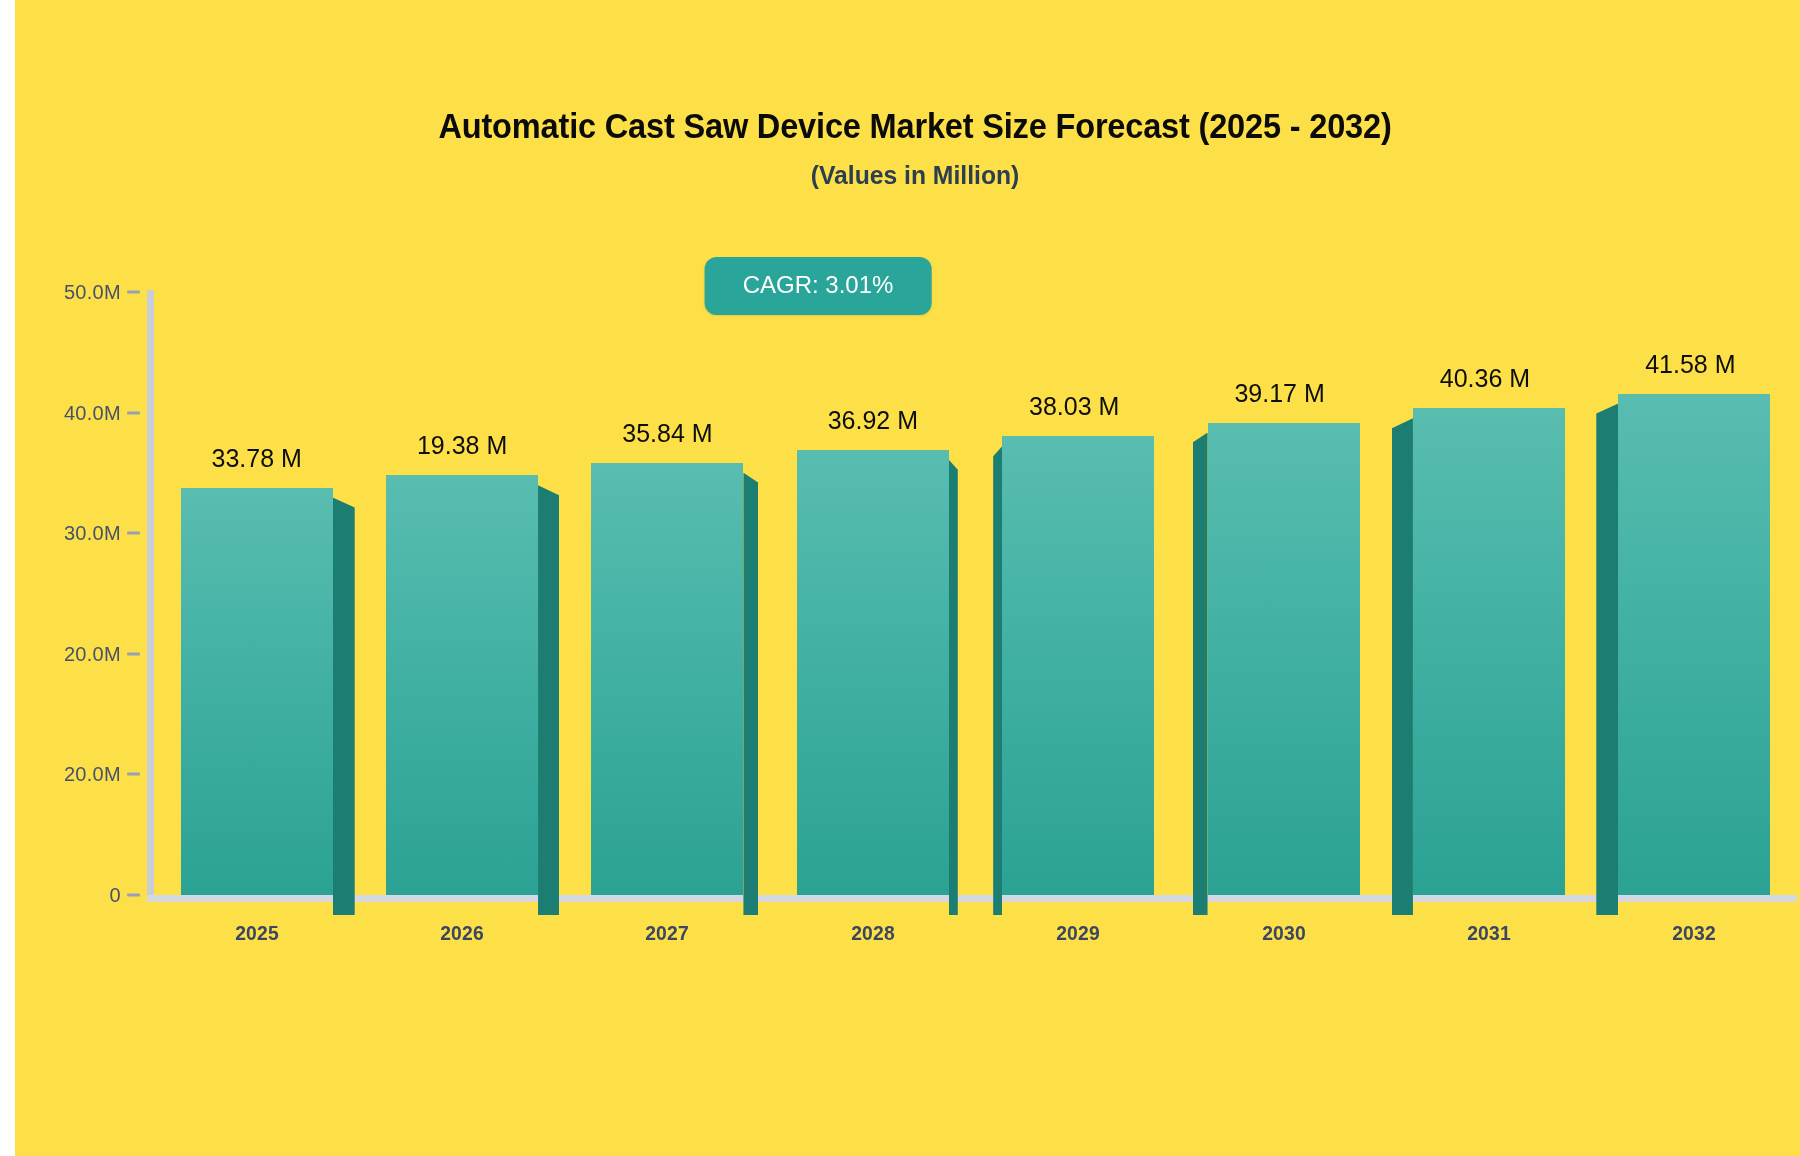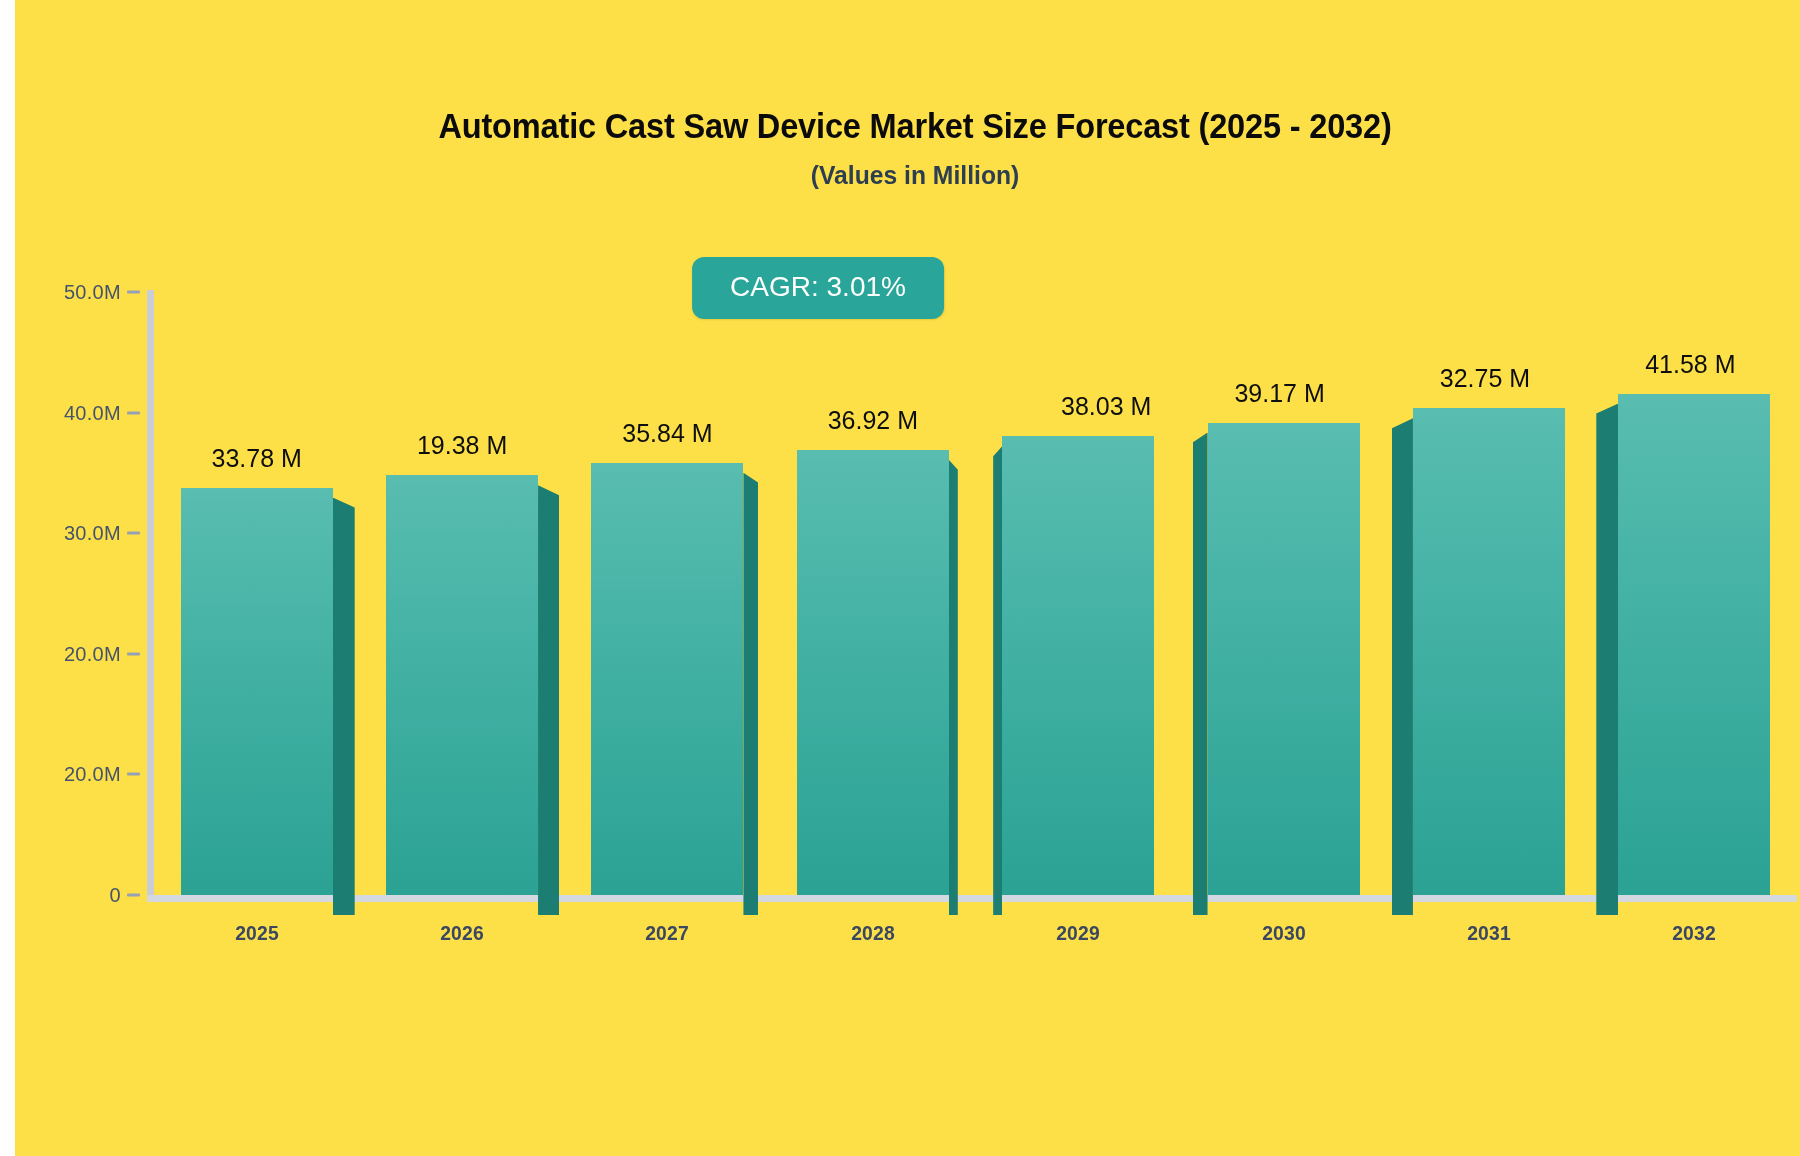--- a/index.html
+++ b/index.html
@@ -50,21 +50,21 @@
   }
 
   
   #cagr-badge {
     position: absolute;
     left: 803px;
     top: 257px;
     transform: translateX(-50%);
     background: #29a699;
     color: #ffffff;
-    font-size: 28px;
+    font-size: 24px;
     font-weight: 500;
     border-radius: 12px;
     padding: 16px 38px 18px 38px;
     line-height: 1;
     white-space: nowrap;
     box-shadow: 0 1px 2px rgba(0,0,0,0.10);
   }
 
   
   
@@ -225,31 +225,31 @@
         <div class="bar-value" style="left: 652.438px; top: 418.77px; text-align: right;">35.84 M</div>
         <div class="bar-3d" style="left: 781.812px; top: 449.745px; width: 152px; height: 445.255px;">
           <div class="bar-front" style="height: 445.255px;"></div>
           <div class="bar-side right" style="width: 9px; height: 455.255px; top: 10px; left: 152px; clip-path: polygon(0px 0px, 100% 2.19657%, 100% 100%, 0px 100%);"></div>
         </div>
         <div class="bar-value" style="left: 857.812px; top: 405.745px;">36.92 M</div>
         <div class="bar-3d" style="left: 987.188px; top: 436.358px; width: 152px; height: 458.642px;">
           <div class="bar-front" style="height: 458.642px;"></div>
           <div class="bar-side left" style="width: 9px; height: 468.642px; top: 10px; left: -9px; clip-path: polygon(0px 2.13383%, 100% 0px, 100% 100%, 0px 100%);"></div>
         </div>
-        <div class="bar-value" style="left: 1059.19px; top: 392.358px; margin-left: 32px;">38.03 M</div>
+        <div class="bar-value" style="left: 1059.19px; top: 392.358px;">38.03 M</div>
         <div class="bar-3d" style="left: 1192.56px; top: 422.61px; width: 152px; height: 472.39px;">
           <div class="bar-front" style="height: 472.39px;"></div>
           <div class="bar-side left" style="width: 15px; height: 482.39px; top: 10px; left: -15px; clip-path: polygon(0px 2.07301%, 100% 0px, 100% 100%, 0px 100%);"></div>
         </div>
         <div class="bar-value" style="left: 1264.56px; top: 378.61px;">39.17 M</div>
         <div class="bar-3d" style="left: 1397.94px; top: 408.258px; width: 152px; height: 486.742px;">
           <div class="bar-front" style="height: 486.742px;"></div>
           <div class="bar-side left" style="width: 21px; height: 496.742px; top: 10px; left: -21px; clip-path: polygon(0px 2.01312%, 100% 0px, 100% 100%, 0px 100%);"></div>
         </div>
-        <div class="bar-value" style="left: 1469.94px; top: 364.258px;">32.75 M</div>
+        <div class="bar-value" style="left: 1469.94px; top: 364.258px;">40.36 M</div>
         <div class="bar-3d" style="left: 1603.31px; top: 393.545px; width: 152px; height: 501.455px;">
           <div class="bar-front" style="height: 501.455px;"></div>
           <div class="bar-side left" style="width: 22px; height: 511.455px; top: 10px; left: -22px; clip-path: polygon(0px 1.95521%, 100% 0px, 100% 100%, 0px 100%);"></div>
         </div>
         <div class="bar-value" style="left: 1675.31px; top: 349.545px;">41.58 M</div>
       </div>
     <div id="x-ticks">
         <div class="x-tick-label" style="left: 241.688px;">2025</div>
         <div class="x-tick-label" style="left: 447.062px;">2026</div>
         <div class="x-tick-label" style="left: 652.438px;">2027</div>

